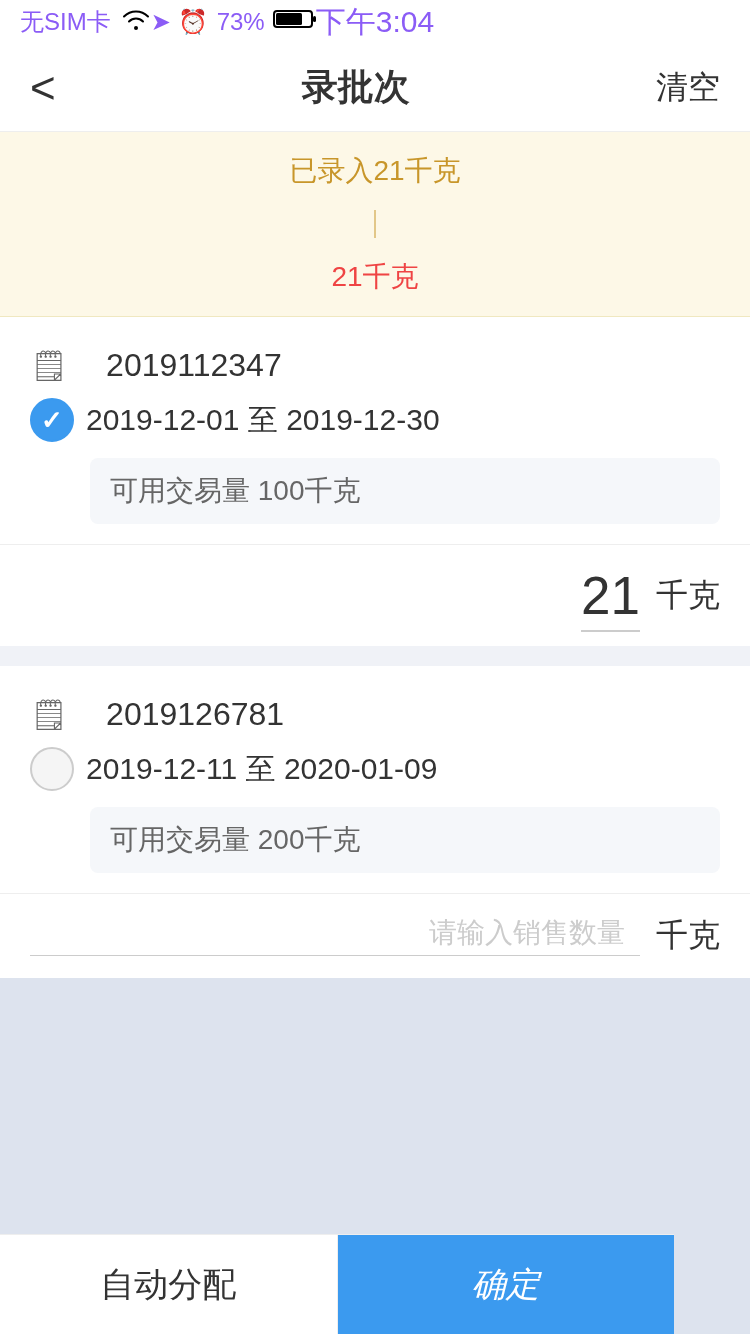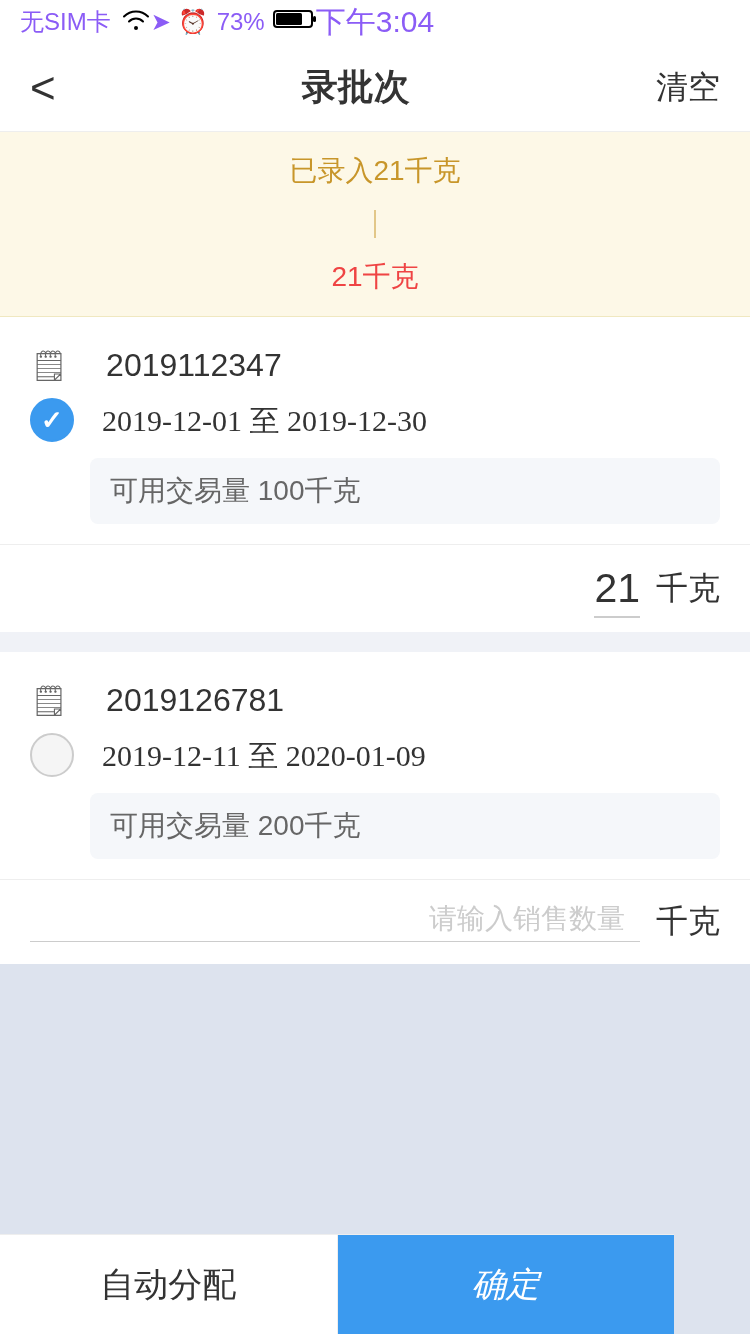--- a/index.html
+++ b/index.html
@@ -115,24 +115,23 @@
     }
     .batch-id {
       font-size: 32px;
       color: #333;
       font-weight: 500;
       margin-left: 28px;
     }
 
     .batch-date-row {
       display: flex;
-      align-items: flex-end;
-      gap: 28px;
+      align-items: center;
+      gap: 12px;
       margin-bottom: 16px;
-      font-family: Liberation Serif, serif;
     }
     .radio-circle {
       width: 44px;
       height: 44px;
       border-radius: 50%;
       border: 2px solid #ccc;
       background: #f5f5f5;
       flex-shrink: 0;
       display: flex;
       align-items: center;
@@ -166,21 +165,21 @@
     .amount-row {
       background: #fff;
       display: flex;
       align-items: center;
       justify-content: flex-end;
       padding: 20px 30px;
       gap: 16px;
       border-top: 1px solid #eee;
     }
     .amount-value {
-      font-size: 41px;
+      font-size: 53px;
       color: #333;
       font-weight: 400;
     }
     .amount-unit {
       font-size: 32px;
       color: #333;
     }
     .amount-underline {
       position: relative;
     }

